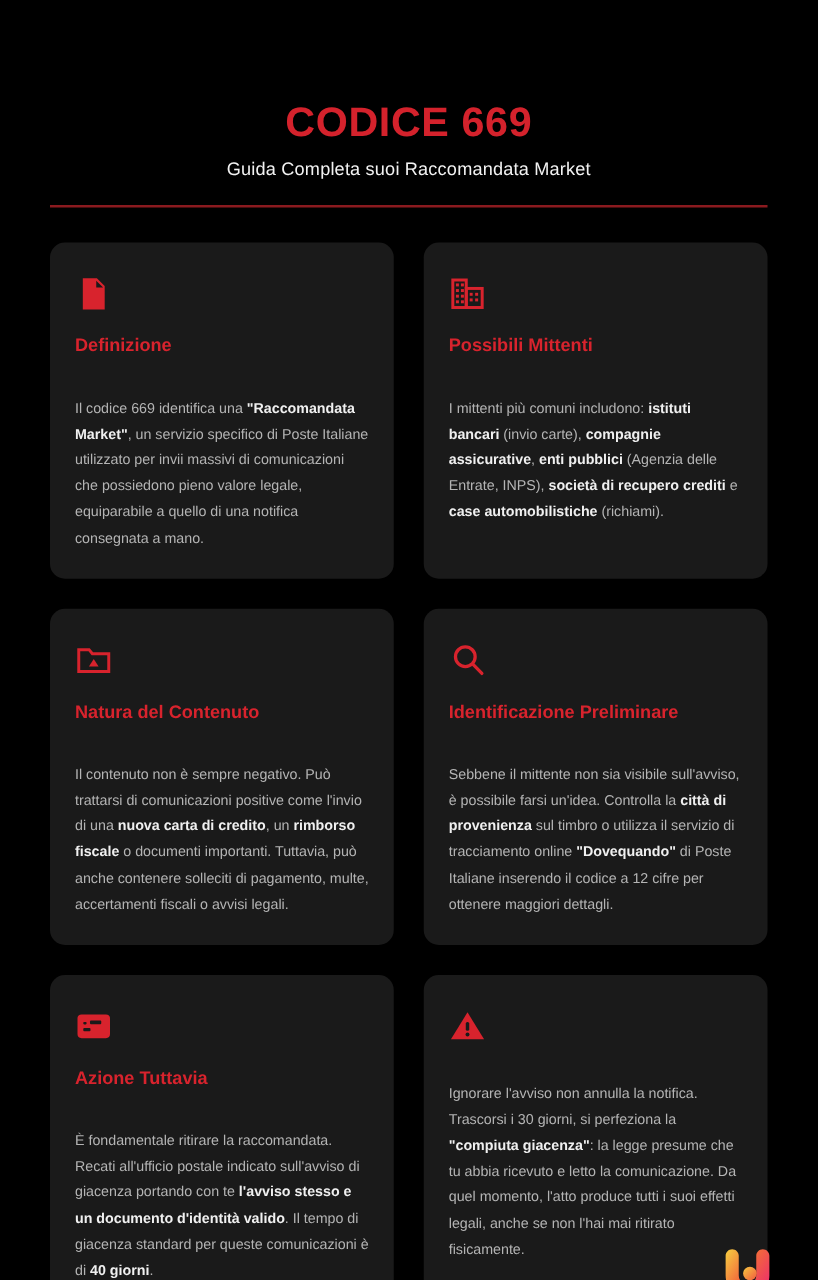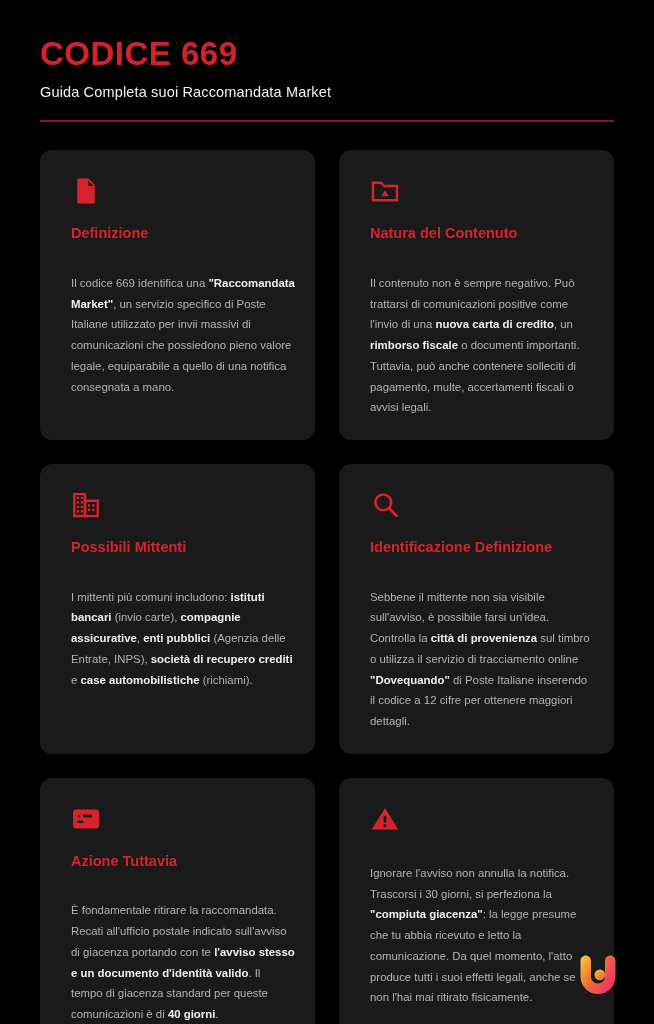--- a/index.html
+++ b/index.html
@@ -16,21 +16,22 @@
     position: relative;
     width: 654px;
     height: 1024px;
     background: #000000;
     padding: 0 40px;
   }
 
   
   .header {
     padding-top: 36px;
-    text-align: left;
+    text-align: center;
+    margin-top: 44px;
   }
 
   .title {
     font-size: 33px;
     font-weight: bold;
     color: #d4222c;
     letter-spacing: 0.5px;
     line-height: 1.1;
   }
 
@@ -55,21 +56,21 @@
     display: grid;
     grid-template-columns: 1fr 1fr;
     column-gap: 24px;
     row-gap: 24px;
     align-content: start;
   }
 
   .card {
     background: #1a1a1a;
     border-radius: 12px;
-    padding: 26px 20px 22px 31px;
+    padding: 26px 20px 22px 20px;
   }
 
   .card-icon {
     width: 30px;
     height: 30px;
     display: block;
     color: #d8232d;
   }
   .card-icon svg { display: block; width: 30px; height: 30px; }
 
@@ -113,31 +114,20 @@
   <div class="grid">
 
     <div class="card">
       <span class="card-icon">
         <svg viewBox="0 0 24 24" fill="currentColor" aria-hidden="true">
           <path d="M5 2h9l5 5v15H5V2zm8.6 1.6V8H18L13.6 3.6zM8 11h8v1.9H8V11zm0 4h8v1.9H8V15z" fill="currentColor"></path>
         </svg>
       </span>
       <div class="card-title">Definizione</div>
       <div class="card-body">Il codice 669 identifica una <b>"Raccomandata Market"</b>, un servizio specifico di Poste Italiane utilizzato per invii massivi di comunicazioni che possiedono pieno valore legale, equiparabile a quello di una notifica consegnata a mano.</div>
-    </div>
-
-    <div class="card">
-      <span class="card-icon">
-        <svg viewBox="0 0 24 24" fill="none" stroke="currentColor" stroke-width="1.9" aria-hidden="true">
-          <path d="M2.4 19.4V5.4h6.6l2.1 2.6h10.5v11.4H2.4z"></path>
-          <path d="M12 11.3l3.1 4.9H8.9L12 11.3z" fill="currentColor" stroke="none"></path>
-        </svg>
-      </span>
-      <div class="card-title">Natura del Contenuto</div>
-      <div class="card-body">Il contenuto non è sempre negativo. Può trattarsi di comunicazioni positive come l'invio di una <b>nuova carta di credito</b>, un <b>rimborso fiscale</b> o documenti importanti. Tuttavia, può anche contenere solleciti di pagamento, multe, accertamenti fiscali o avvisi legali.</div>
     </div>
 
     <div class="card">
       <span class="card-icon">
         <svg viewBox="0 0 24 24" fill="none" stroke="currentColor" stroke-width="1.9" aria-hidden="true">
           <rect x="2.6" y="3.2" width="8.6" height="17.6"></rect>
           <rect x="11.2" y="8.6" width="10.2" height="12.2"></rect>
           <g fill="currentColor" stroke="none">
             <rect x="4.6" y="5.4" width="1.9" height="1.9"></rect>
               <rect x="7.8" y="5.4" width="1.9" height="1.9"></rect>
@@ -153,26 +143,37 @@
               <rect x="16.9" y="15" width="1.9" height="1.9"></rect>
           </g>
         </svg>
       </span>
       <div class="card-title">Possibili Mittenti</div>
       <div class="card-body">I mittenti più comuni includono: <b>istituti bancari</b> (invio carte), <b>compagnie assicurative</b>, <b>enti pubblici</b> (Agenzia delle Entrate, INPS), <b>società di recupero crediti</b> e <b>case automobilistiche</b> (richiami).</div>
     </div>
 
     <div class="card">
       <span class="card-icon">
+        <svg viewBox="0 0 24 24" fill="none" stroke="currentColor" stroke-width="1.9" aria-hidden="true">
+          <path d="M2.4 19.4V5.4h6.6l2.1 2.6h10.5v11.4H2.4z"></path>
+          <path d="M12 11.3l3.1 4.9H8.9L12 11.3z" fill="currentColor" stroke="none"></path>
+        </svg>
+      </span>
+      <div class="card-title">Natura del Contenuto</div>
+      <div class="card-body">Il contenuto non è sempre negativo. Può trattarsi di comunicazioni positive come l'invio di una <b>nuova carta di credito</b>, un <b>rimborso fiscale</b> o documenti importanti. Tuttavia, può anche contenere solleciti di pagamento, multe, accertamenti fiscali o avvisi legali.</div>
+    </div>
+
+    <div class="card">
+      <span class="card-icon">
         <svg viewBox="0 0 24 24" fill="none" stroke="currentColor" stroke-width="2.1" stroke-linecap="round" aria-hidden="true">
           <circle cx="10.6" cy="9.9" r="6.3"></circle>
           <line x1="15.4" y1="14.7" x2="21.2" y2="20.6"></line>
         </svg>
       </span>
-      <div class="card-title">Identificazione Definizione</div>
+      <div class="card-title">Identificazione Preliminare</div>
       <div class="card-body">Sebbene il mittente non sia visibile sull'avviso, è possibile farsi un'idea. Controlla la <b>città di provenienza</b> sul timbro o utilizza il servizio di tracciamento online <b>"Dovequando"</b> di Poste Italiane inserendo il codice a 12 cifre per ottenere maggiori dettagli.</div>
     </div>
 
     <div class="card">
       <span class="card-icon">
         <svg viewBox="0 0 24 24" aria-hidden="true">
           <rect x="1.6" y="4.4" width="20.8" height="15.2" rx="2.6" fill="currentColor"></rect>
           <g fill="#1a1a1a">
             <rect x="9.6" y="8.4" width="7.2" height="2.3" rx="0.6"></rect>
             <rect x="5.3" y="13.1" width="4.6" height="2.1" rx="0.6"></rect>

